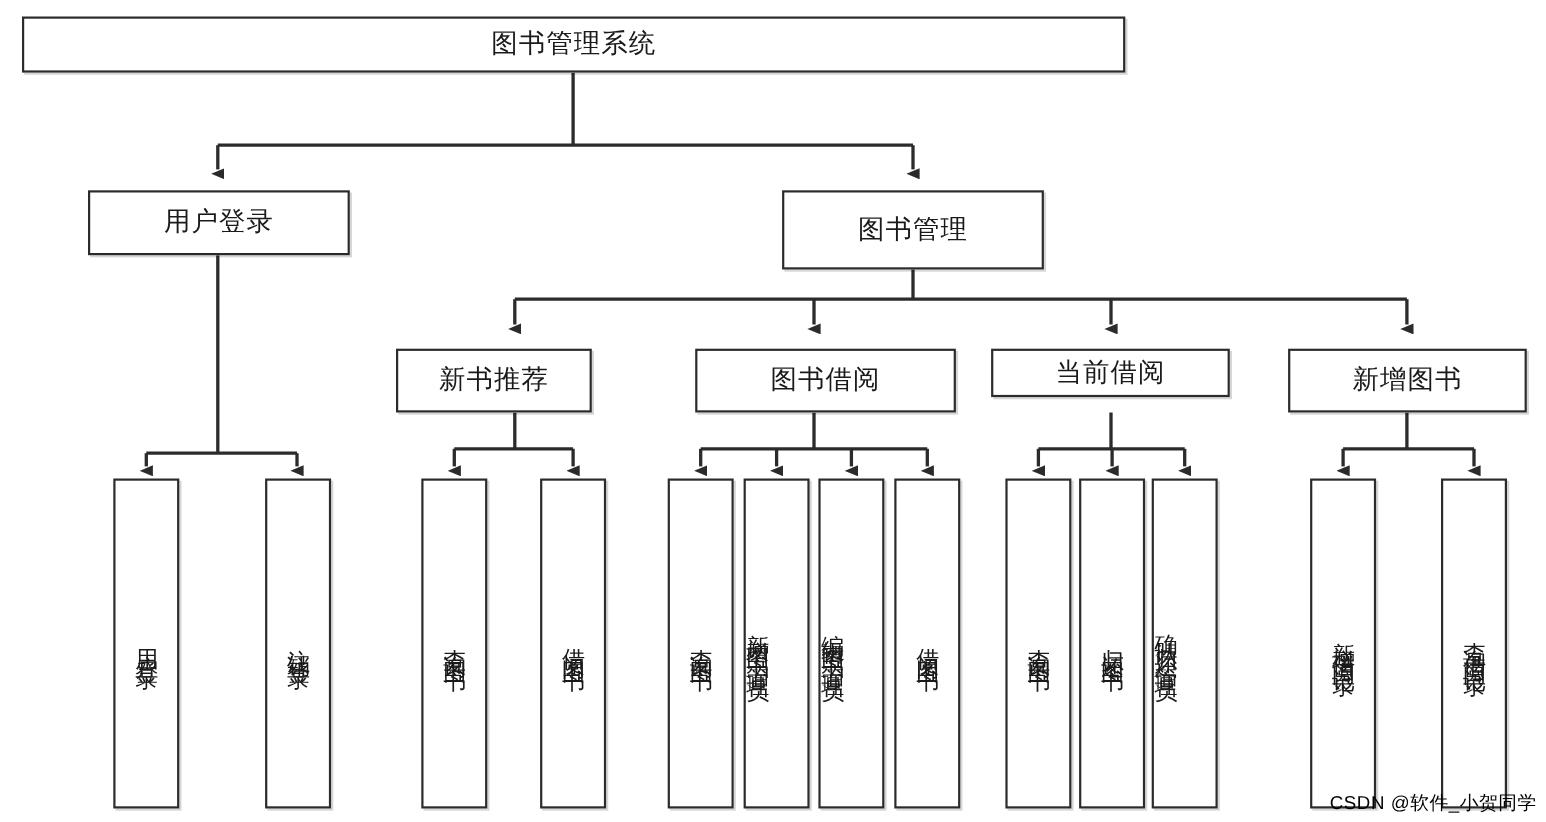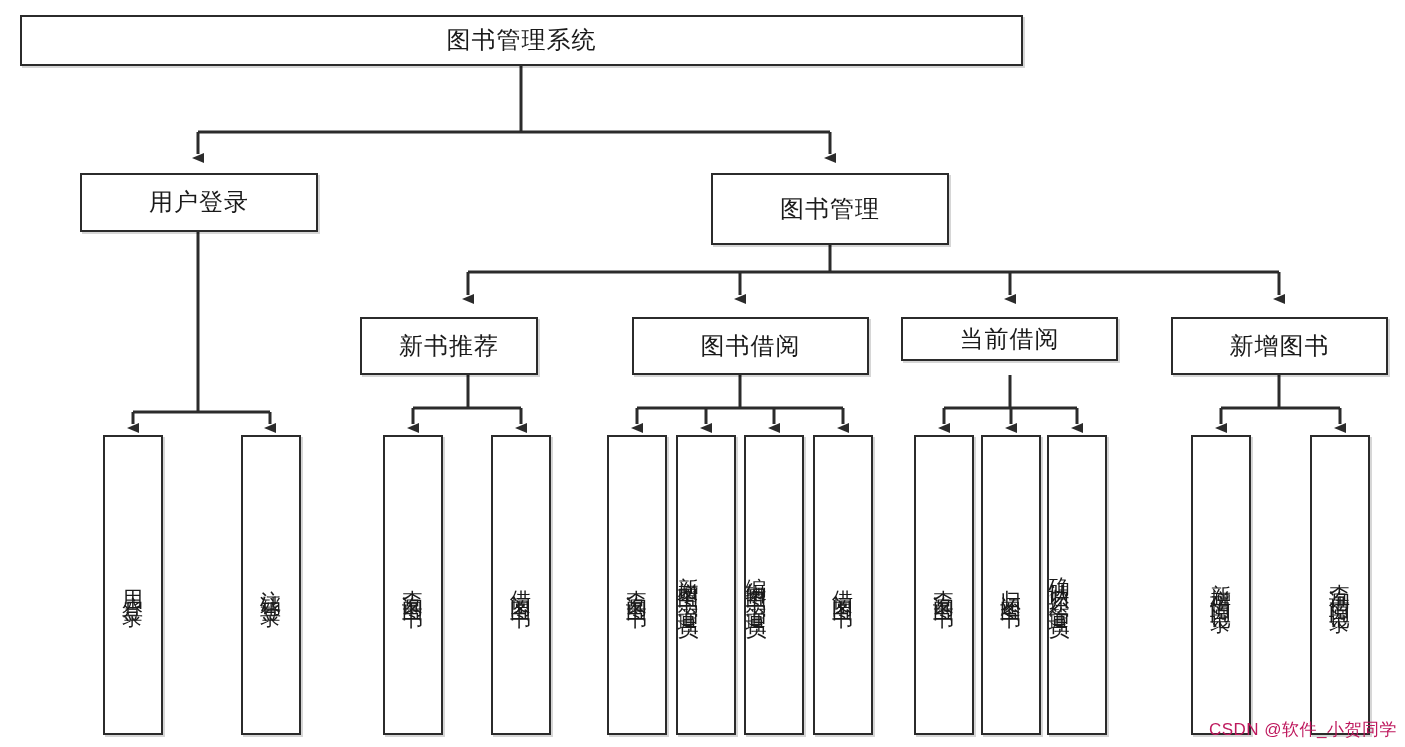--- a/index.html
+++ b/index.html
@@ -60,21 +60,21 @@
   }
   .node.vert.centered {
     justify-content: center;
     padding-top: 0;
   }
   .watermark {
     position: absolute;
     right: 8px;
     bottom: 6px;
     font-size: 17px;
-    color: #be185d;
+    color: #000000;
     letter-spacing: 0.5px;
     z-index: 5;
     white-space: nowrap;
   }
 </style>
 </head>
 <body>
 
 <div id="canvas">
 

